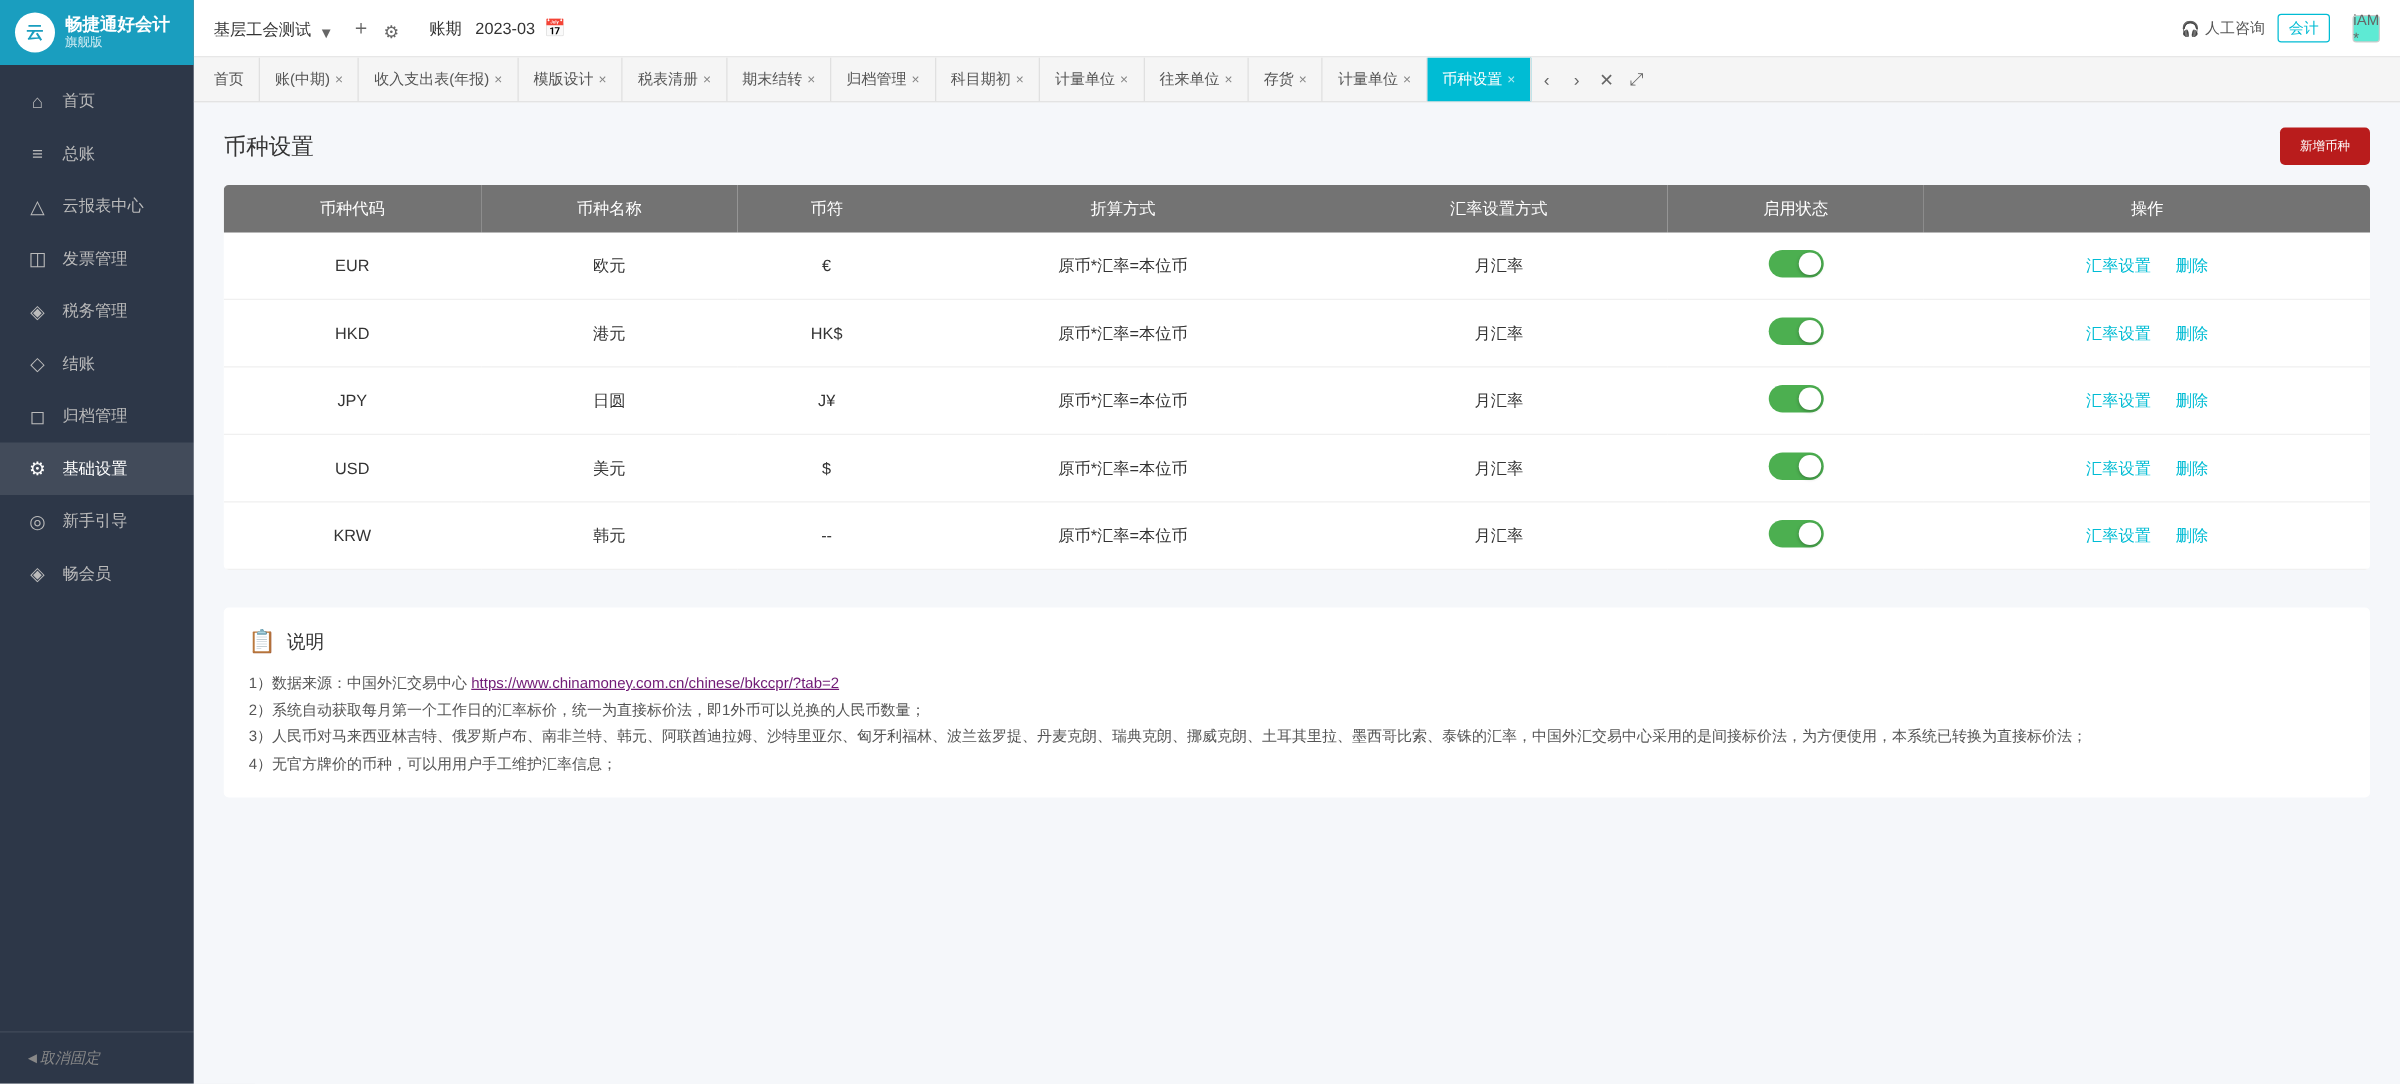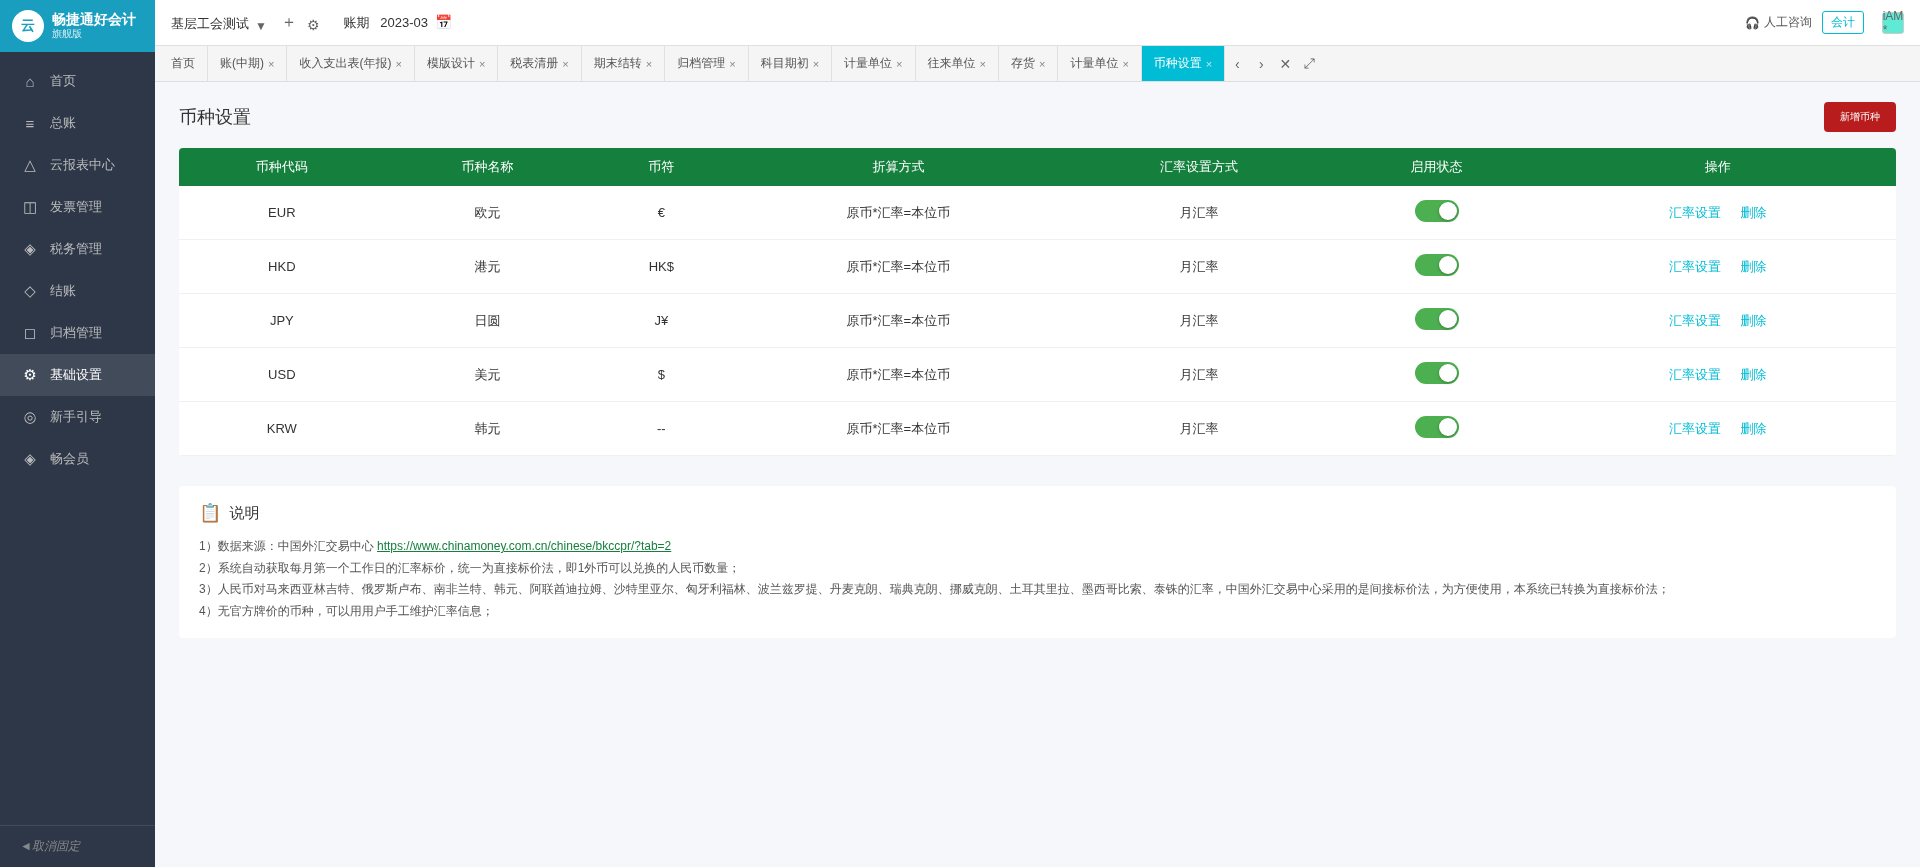--- a/index.html
+++ b/index.html
@@ -142,21 +142,21 @@
 
     
     .data-table {
       width: 100%;
       border-collapse: collapse;
       background: #fff;
       border-radius: 4px;
       overflow: hidden;
     }
     .data-table thead tr {
-      background: #15803d;
+      background: #737373;
       color: #fff;
       padding-left: 31px;
     }
     .data-table th {
       padding: 10px 16px;
       font-size: 13px;
       font-weight: normal;
       text-align: center;
     }
     .data-table td {
@@ -201,21 +201,21 @@
     .notes-title {
       display: flex; align-items: center; gap: 8px;
       font-size: 15px; color: #333; font-weight: 500;
       margin-bottom: 12px;
     }
     .notes-title-icon { color: #00bcd4; font-size: 18px; }
     .notes-list { list-style: none; }
     .notes-list li {
       font-size: 12px; color: #555; line-height: 1.8;
     }
-    .notes-link { color: #15803d; text-decoration: underline; cursor: pointer; }
+    .notes-link { color: #701a75; text-decoration: underline; cursor: pointer; }
 
     .dropdown-icon { font-size: 12px; color: #666; }
     .plus-icon { font-size: 16px; color: #666; cursor: pointer; margin-left: 8px; }
     .gear-icon { font-size: 14px; color: #666; cursor: pointer; margin-left: 4px; }
     .calendar-icon { font-size: 14px; color: #00bcd4; margin-left: 4px; cursor: pointer; }
 
     .window-controls { display: flex; gap: 4px; margin-left: 8px; }
     .win-btn { width: 22px; height: 22px; border-radius: 3px; border: 1px solid #ccc; display: flex; align-items: center; justify-content: center; cursor: pointer; font-size: 12px; color: #666; background: #5eead4; }
   </style>
 </head>

